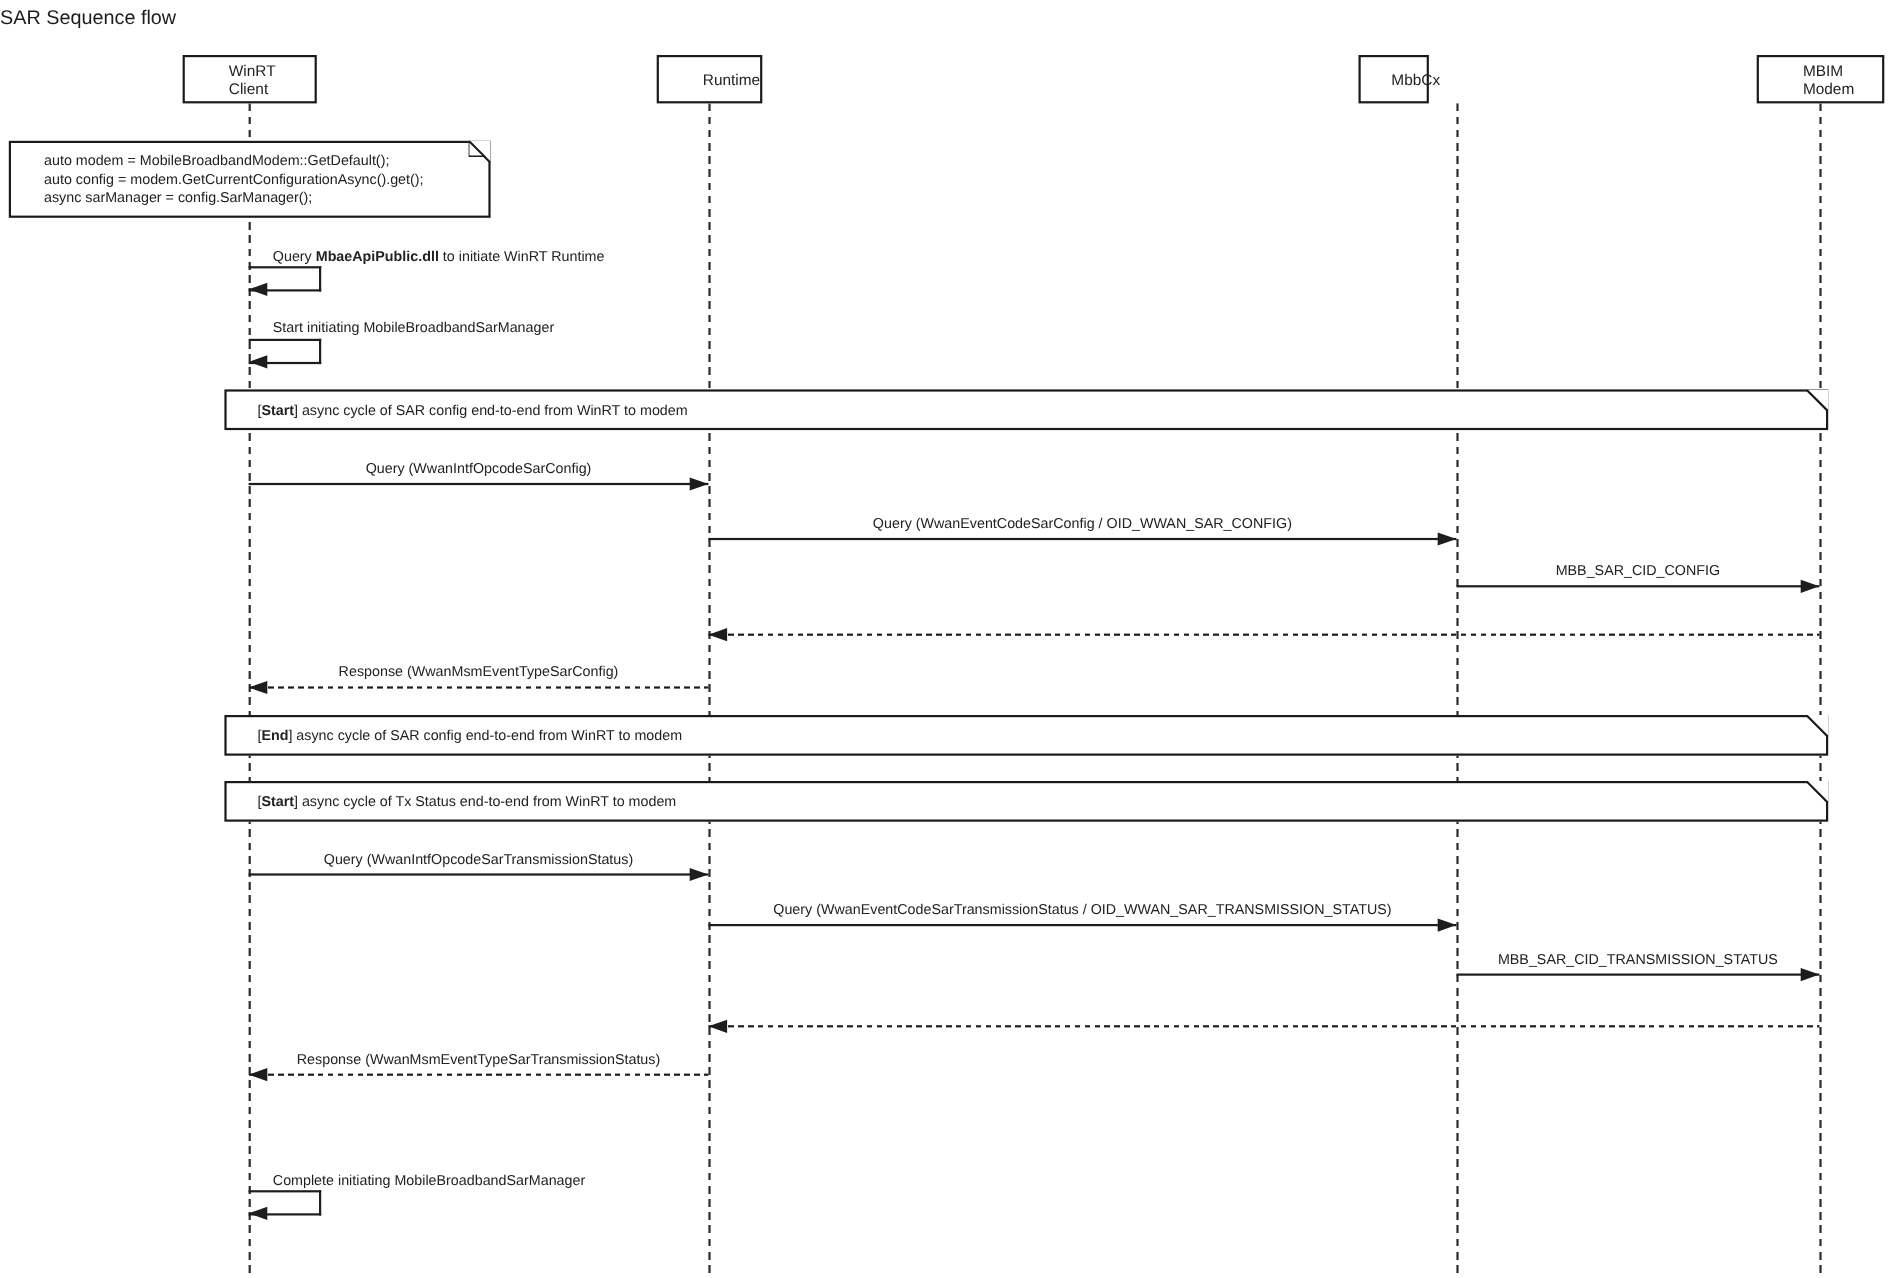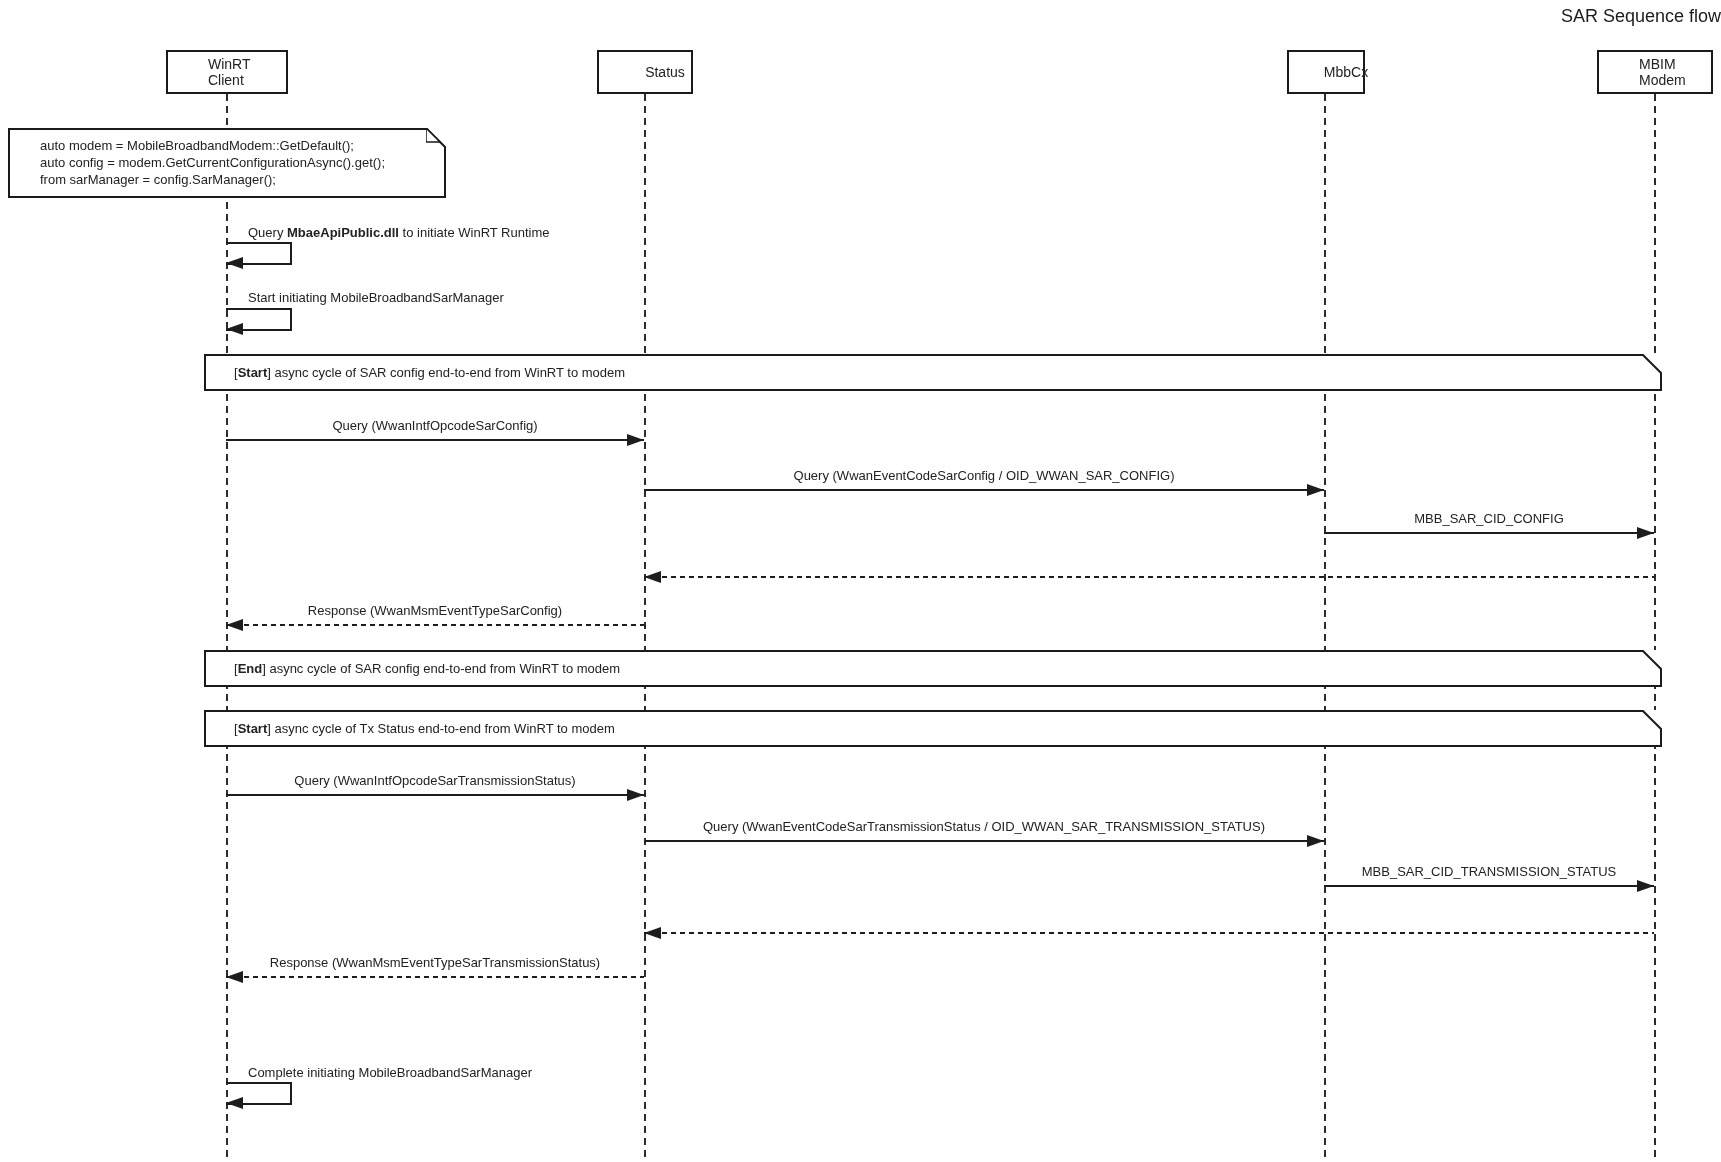--- a/index.html
+++ b/index.html
@@ -1,18 +1,18 @@
 <!DOCTYPE html>
 <html><head>
 <meta charset="utf-8">
 <style>
   html,body{margin:0;padding:0;background:#fff;}
   #canvas{position:relative;width:1721px;height:1162px;background:#fff;overflow:hidden;
           font-family:"Liberation Sans", sans-serif;color:#222;}
-  .title{position:absolute;left:0;top:6px;width:100%;text-align:right;font-size:18px;color:#1c1c1c;}
+  .title{position:absolute;left:0;top:6px;width:100%;text-align:left;font-size:18px;color:#1c1c1c;}
   .participant{position:absolute;top:50px;height:44px;border:2px solid #1a1a1a;background:#fff;
                display:flex;align-items:center;justify-content:center;font-size:14px;box-sizing:border-box;z-index:2;padding-left:40px;}
   .lifeline{position:absolute;top:94px;width:2px;height:1068px;z-index:1;
             background:repeating-linear-gradient(to bottom,#2b2b2b 0 7px,transparent 7px 12px);}
   .note{position:absolute;left:8px;top:128px;width:438px;height:70px;border:2px solid #1a1a1a;background:#fff;
         box-sizing:border-box;z-index:3;font-size:13px;line-height:17px;padding:7px 10px 0 30px;}
   .fold{position:absolute;top:-2px;right:-2px;z-index:4;}
   .frame{position:absolute;left:204px;width:1458px;height:37px;border:2px solid #1a1a1a;background:#fff;
          box-sizing:border-box;z-index:2;display:flex;align-items:center;justify-content:flex-start;font-size:13px;padding-left:28px;}
   .msg-line{position:absolute;height:2px;background:#1d1d1d;z-index:3;}
@@ -36,38 +36,38 @@
 
   <div class="lifeline" style="left:226px"></div>
   <div class="lifeline" style="left:644px"></div>
   <div class="lifeline" style="left:1324px"></div>
   <div class="lifeline" style="left:1654px"></div>
 
   <div class="participant" style="left:166px;width:122px">
       <span>WinRT Client</span>
     </div>
   <div class="participant" style="left:597px;width:96px">
-      <span>Status</span>
+      <span>Runtime</span>
     </div>
-  <div class="participant" style="left:1287px;width:78px">
+  <div class="participant" style="left:1235px;width:64px">
       <span>MbbCx</span>
     </div>
   <div class="participant" style="left:1597px;width:116px">
       <span>MBIM Modem</span>
     </div>
 
   <div class="note">
     <svg class="fold" width="20" height="20">
       <polygon points="0,0 20,0 20,20" fill="#ffffff"></polygon>
       <path d="M0 0 L20 20 M0 0 L0 0" stroke="#1a1a1a" stroke-width="2" fill="none"></path>
       <path d="M0 0 L14 14 L0 14 Z" fill="#ffffff" stroke="#1a1a1a" stroke-width="1.5"></path>
     </svg>
     <div>auto modem = MobileBroadbandModem::GetDefault();</div>
     <div>auto config = modem.GetCurrentConfigurationAsync().get();</div>
-    <div>from sarManager = config.SarManager();</div>
+    <div>async sarManager = config.SarManager();</div>
   </div>
 
   <div class="self-label" style="top:225px"><span>Query </span><b>MbaeApiPublic.dll</b><span> to initiate WinRT Runtime</span></div>
   <div class="self-loop" style="top:242px"></div>
   <div class="head-l" style="left:226px;top:257px"></div>
 
   <div class="self-label" style="top:290px"><span>Start initiating MobileBroadbandSarManager</span><b></b><span></span></div>
   <div class="self-loop" style="top:308px"></div>
   <div class="head-l" style="left:226px;top:323px"></div>
 

